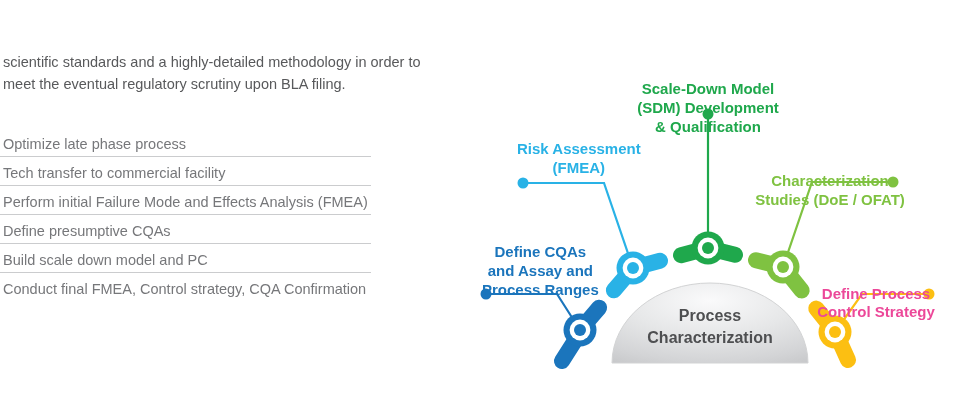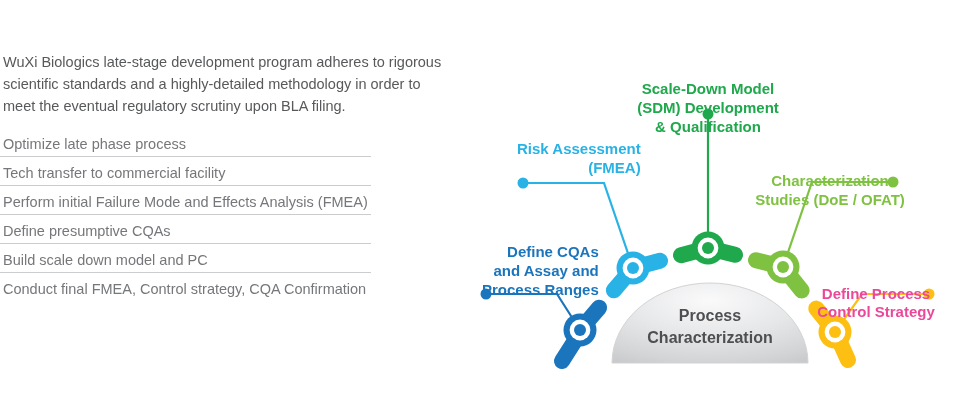--- a/index.html
+++ b/index.html
@@ -18,41 +18,40 @@
   .step:last-child{border-bottom:none;}
   .step-line{display:block;white-space:nowrap;font-size:14.5px;line-height:21px;color:#76777a;}
   
   .diagram-svg{position:absolute;left:460px;top:0;width:520px;height:410px;}
   .conn{fill:none;stroke-width:2.2;}
   .wing{fill:none;stroke-width:16;stroke-linecap:round;}
   .node-white{fill:#ffffff;}
   .lbl{
     position:absolute;font-weight:bold;font-size:15px;line-height:19px;
   }
-  .lbl-left{text-align:right;}
+  .lbl-left{text-align:center;}
   .lbl-center{text-align:center;margin-top:35px;}
   .lbl-line{display:block;white-space:nowrap;}
   .lbl-blue{color:#1b75bc;}
   .lbl-lblue{color:#29b2e6;}
   .lbl-green{color:#1fa84c;}
   .lbl-lgreen{color:#7fc241;}
   .lbl-yellow{color:#ec4899;}
   .dome-label{
     position:absolute;left:610px;top:305px;width:200px;text-align:center;
     font-weight:bold;font-size:16px;line-height:22px;color:#4e4f51;
   }
   .dome-line{display:block;white-space:nowrap;text-align:center;}
 </style>
 </head>
 <body>
 
 <div class="canvas">
 
   <div class="intro">
-    <span class="intro-line">WuXi Biologics late-stage development program adheres to rigorous</span>
     <span class="intro-line">scientific standards and a highly-detailed methodology in order to</span>
     <span class="intro-line">meet the eventual regulatory scrutiny upon BLA filing.</span>
   </div>
 
   <div class="steps">
     <div class="step">
       <span class="step-line">Optimize late phase process</span>
     </div>
     <div class="step">
       <span class="step-line">Tech transfer to commercial facility</span>

